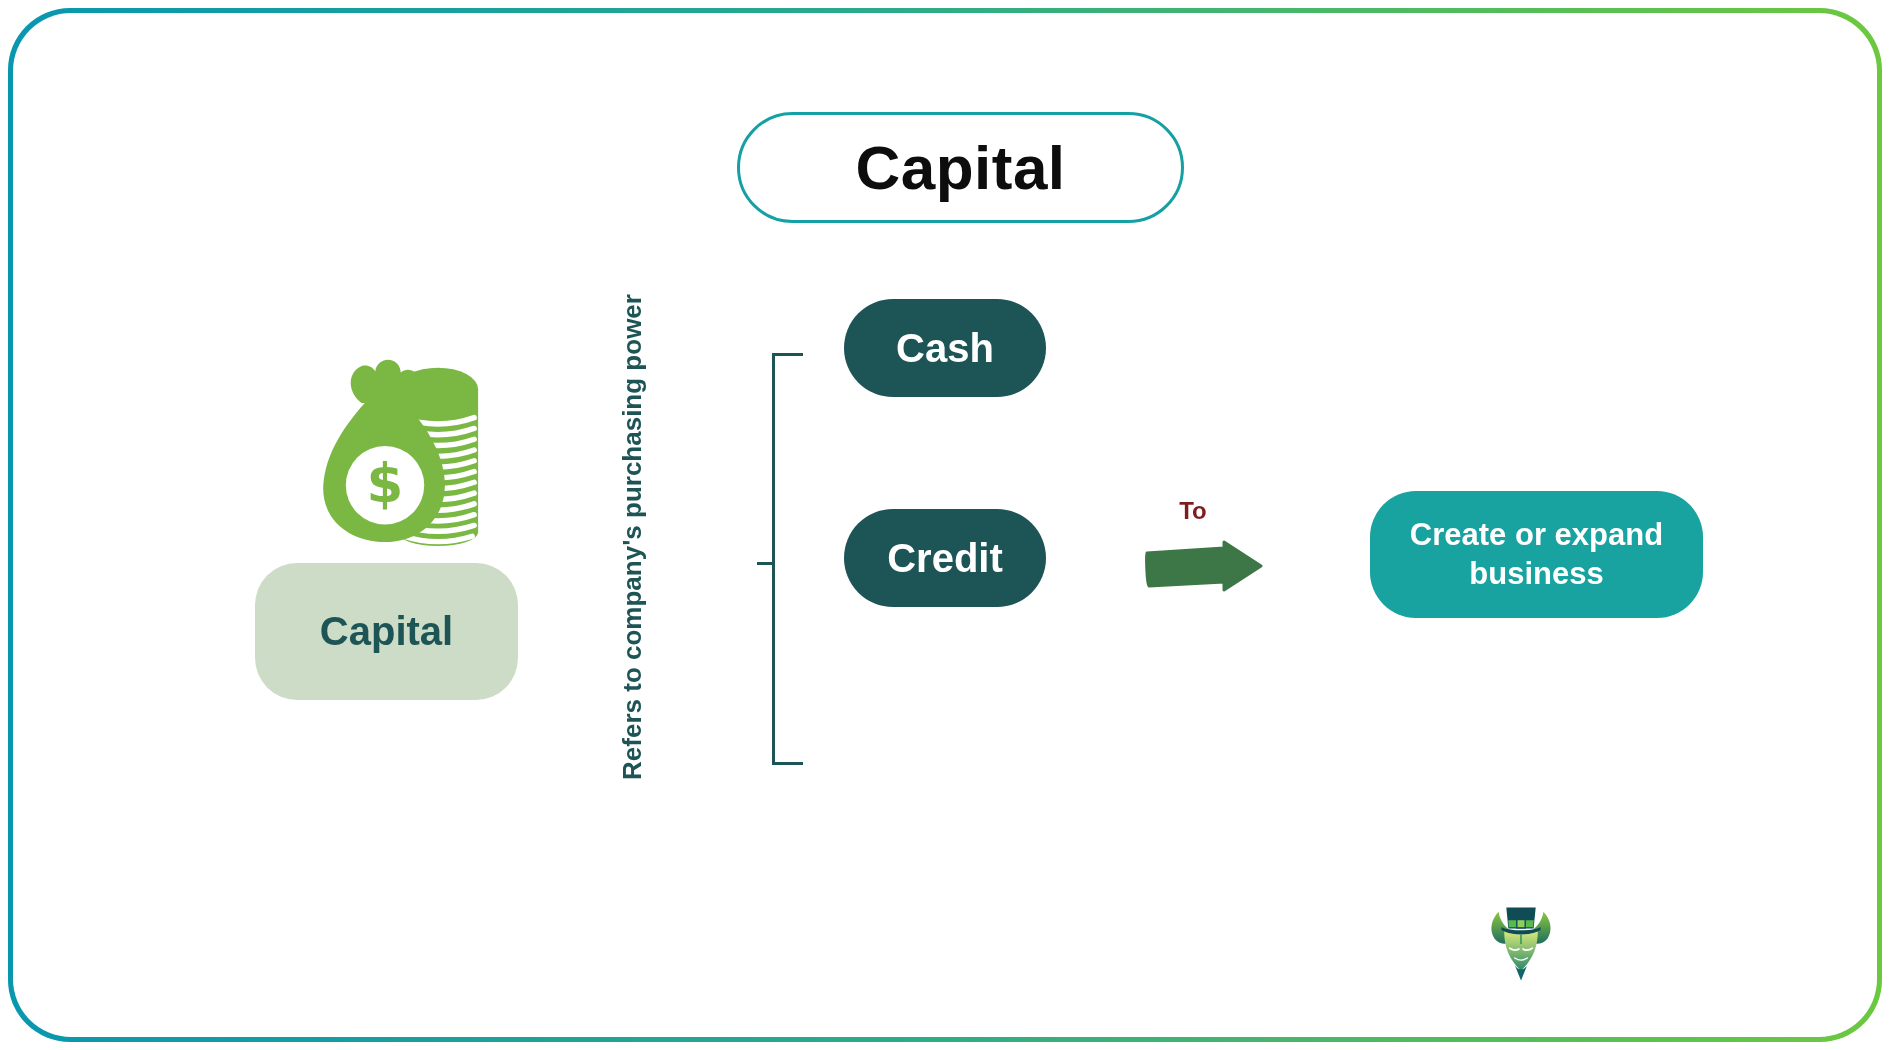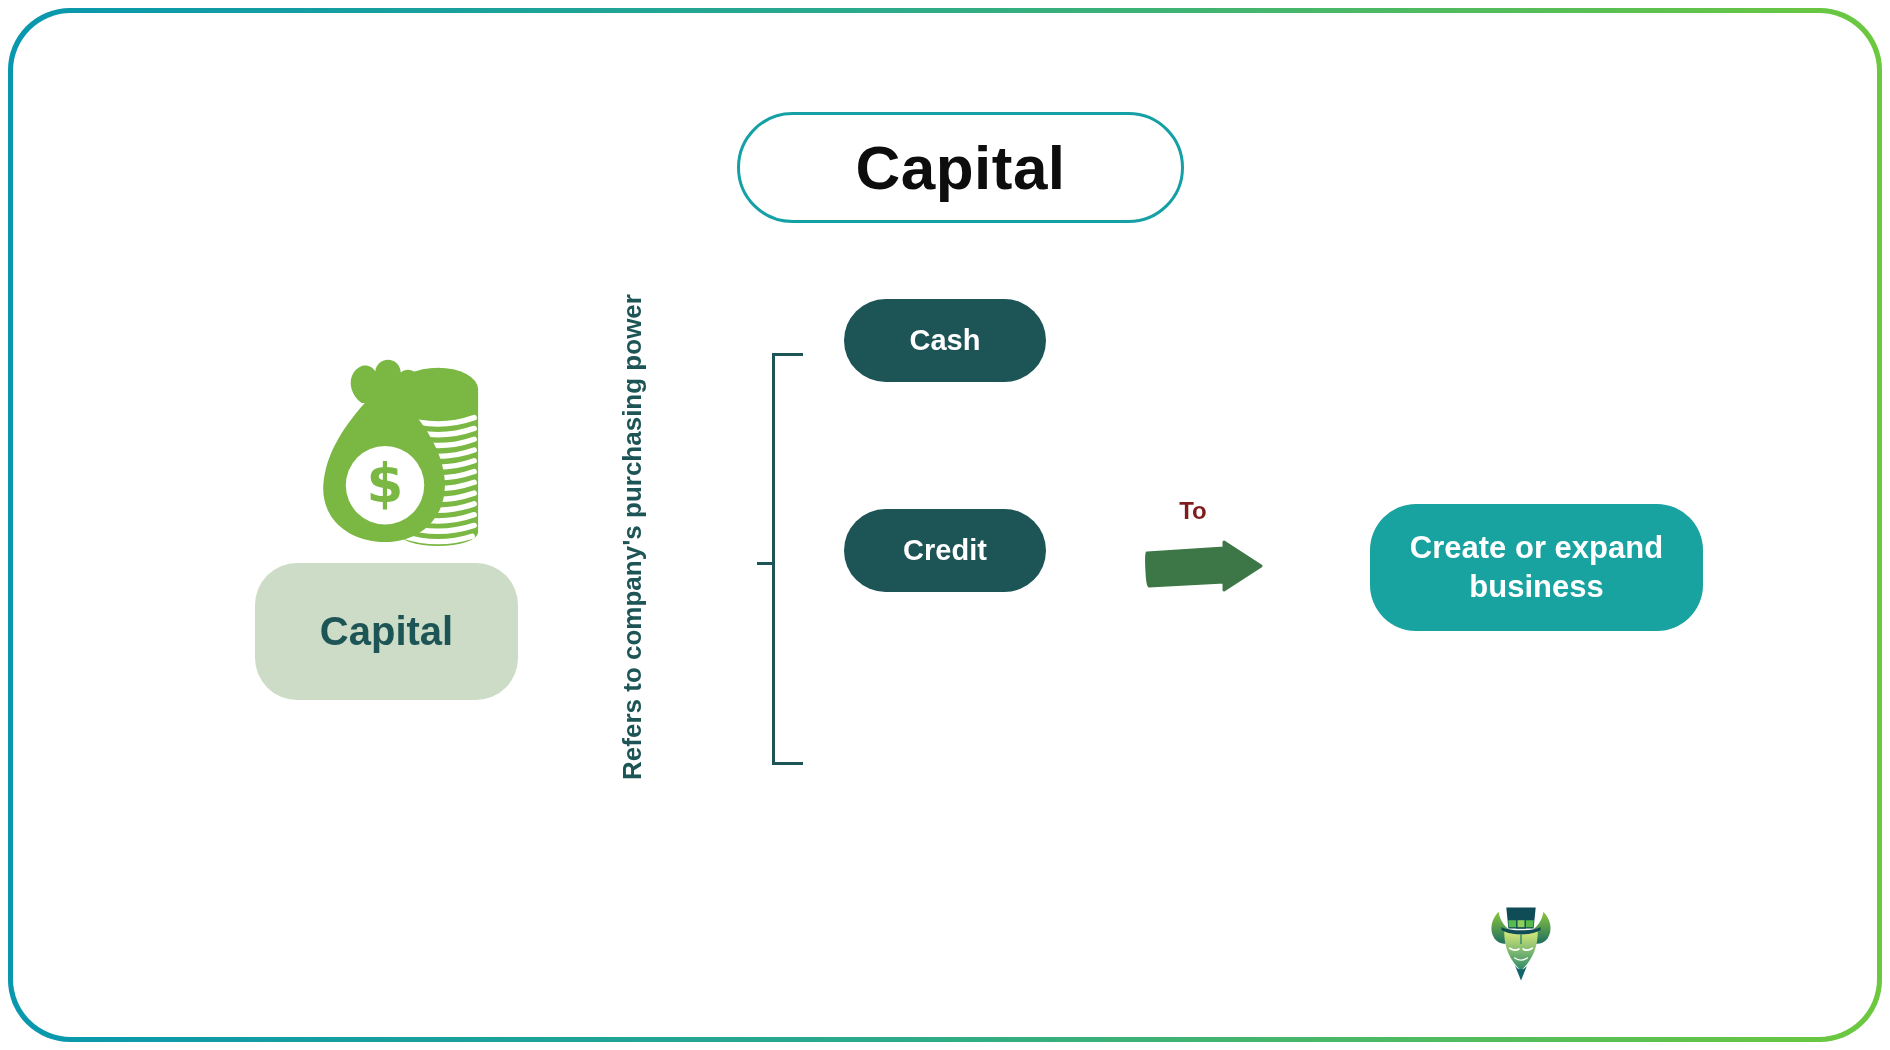--- a/index.html
+++ b/index.html
@@ -22,31 +22,31 @@
   .vert-label{position:absolute;left:397px;top:517px;width:470px;height:40px;
               transform:rotate(-90deg);transform-origin:center;display:flex;align-items:center;justify-content:center;
               font-size:26px;font-weight:700;color:#1d5456;white-space:nowrap;}
   
   .br-line{position:absolute;background:#1d5456;}
   .br-v{left:772px;top:353px;width:3px;height:412px;}
   .br-top{left:772px;top:353px;width:31px;height:3px;}
   .br-bot{left:772px;top:762px;width:31px;height:3px;}
   .br-stub{left:757px;top:562px;width:16px;height:3px;}
   
-  .pill{position:absolute;left:844px;width:202px;height:83px;background:#1d5456;border-radius:54px;
+  .pill{position:absolute;left:844px;width:202px;height:98px;background:#1d5456;border-radius:54px;
         display:flex;align-items:center;justify-content:center;text-align:center;
-        color:#ffffff;font-size:29px;font-weight:700;line-height:1.12;padding:16px 24px;box-sizing:border-box;}
+        color:#ffffff;font-size:40px;font-weight:700;line-height:1.12;padding:16px 24px;box-sizing:border-box;}
   .pill-cash{top:299px;}
   .pill-credit{top:509px;}
   .pill-other{top:721px;}
   
   .to-label{position:absolute;left:1158px;top:497px;width:70px;text-align:center;
             font-size:24px;font-weight:800;color:#7f1d1d;}
   .arrow{position:absolute;left:1144px;top:540px;width:120px;height:52px;}
-  .result-box{position:absolute;left:1370px;top:504px;width:333px;height:127px;background:#18a2a0;
+  .result-box{position:absolute;left:1370px;top:491px;width:333px;height:127px;background:#18a2a0;
               border-radius:46px;display:flex;align-items:center;justify-content:center;text-align:center;
               color:#ffffff;font-size:31px;font-weight:700;line-height:1.25;padding:0 30px;box-sizing:border-box;}
   
   .logo{position:absolute;left:1486px;top:903px;display:flex;align-items:center;}
   .logo svg{width:70px;height:82px;}
   .logo-text{font-size:37px;font-weight:700;letter-spacing:-0.5px;margin-left:6px;white-space:nowrap;}
   .logo-text .p1{color:#1c5b63;}
   .logo-text .p2{color:#17a2a2;}
 </style>
 </head>

